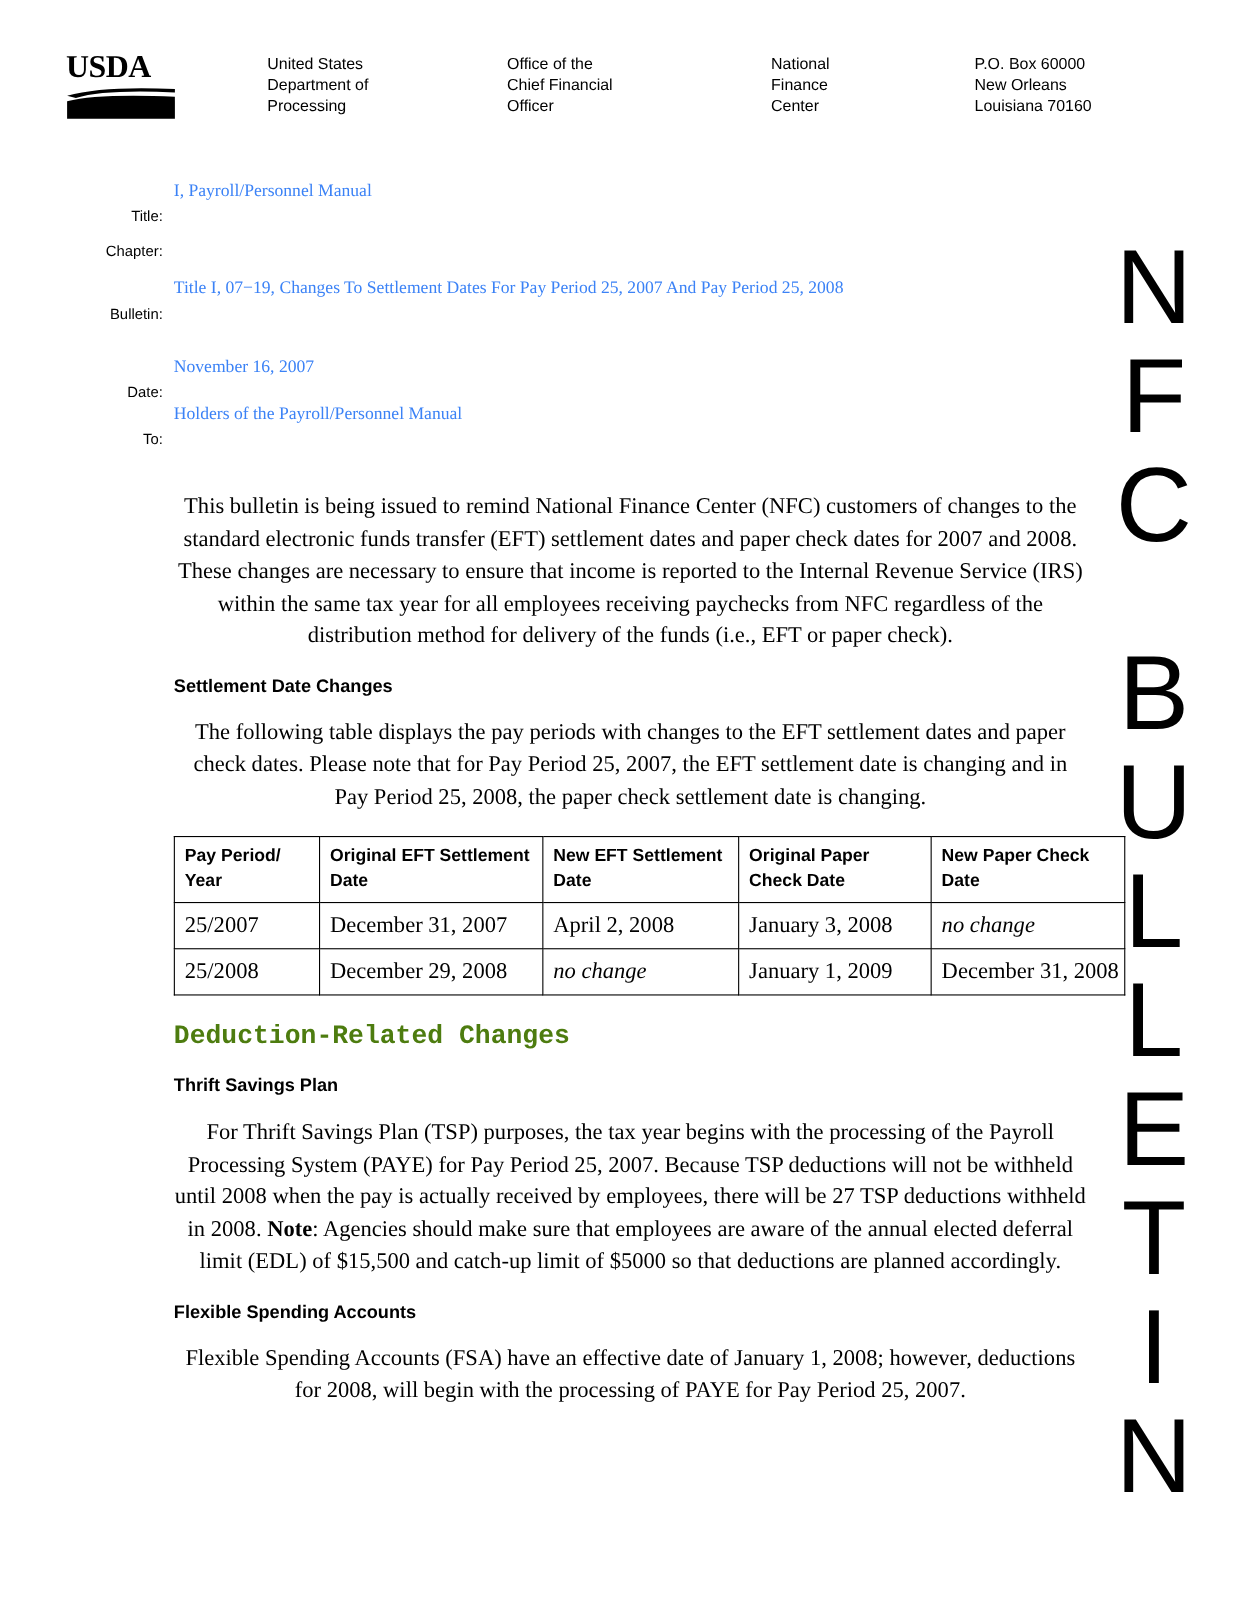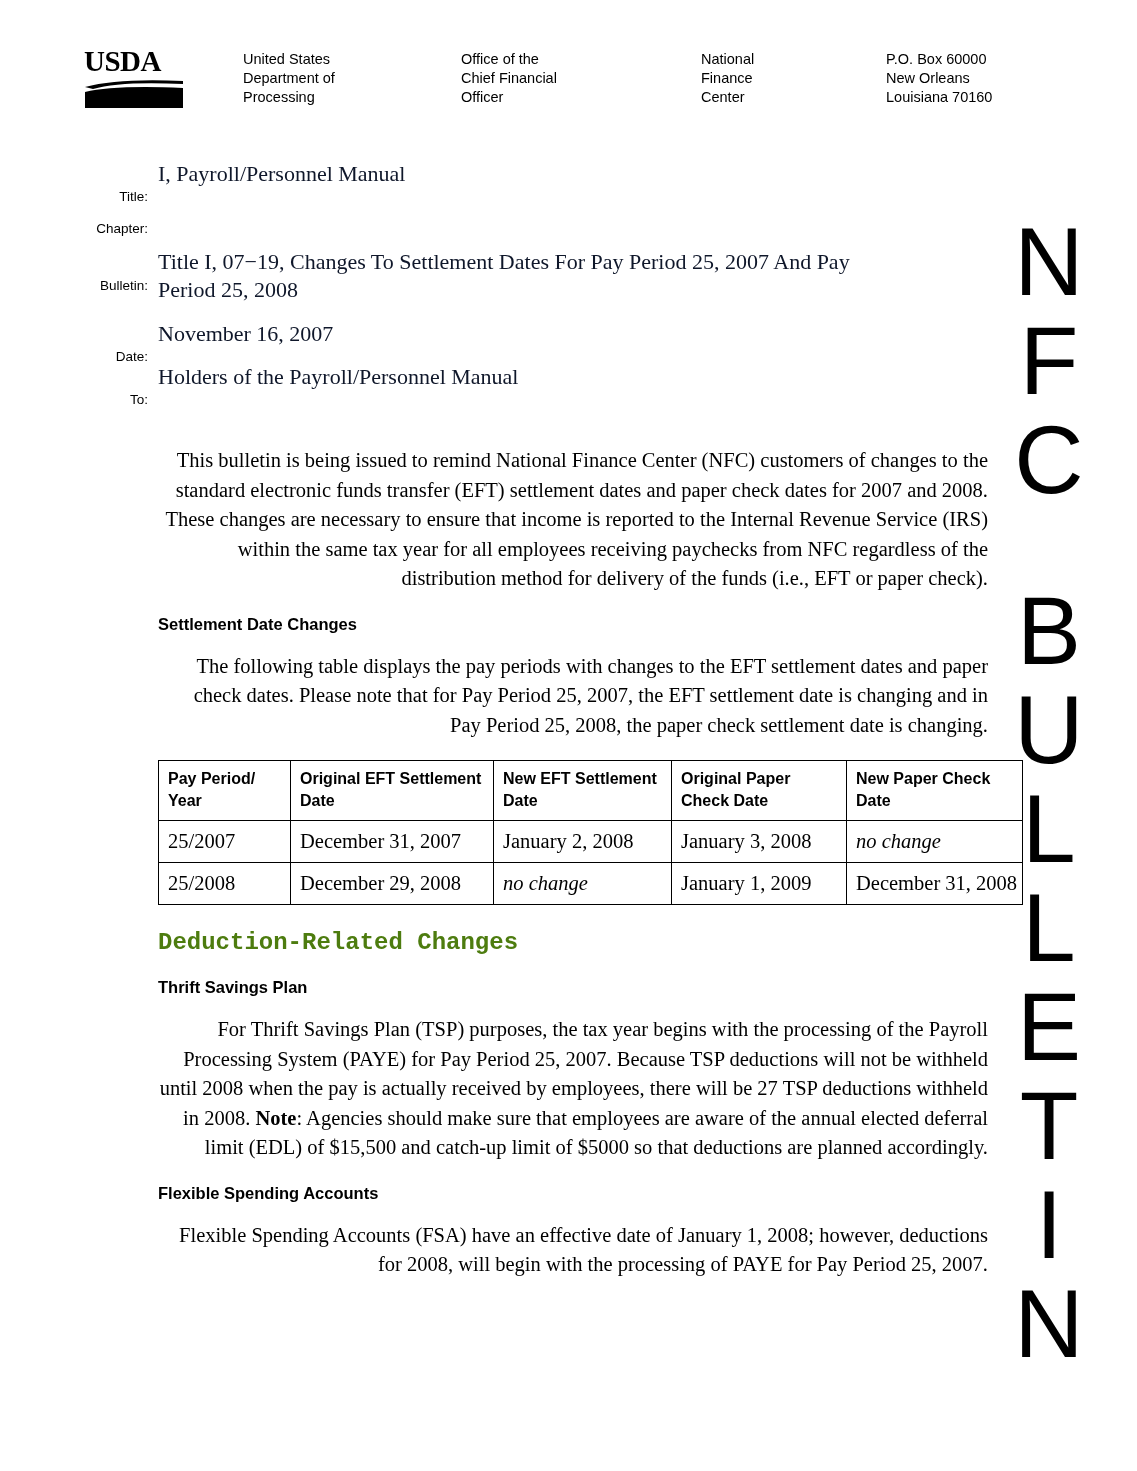--- a/index.html
+++ b/index.html
@@ -19,21 +19,21 @@
   
   #masthead {
     position: absolute;
     left: 0;
     top: 0;
     width: 1137px;
     height: 130px;
   }
   #usda-logo {
     position: absolute;
-    left: 84px;
+    left: 60px;
     top: 47px;
     width: 100px;
     height: 62px;
   }
   #usda-logo .usda-word {
     position: absolute;
     left: 0;
     top: 0;
     font-family: "Liberation Serif", serif;
     font-weight: bold;
@@ -80,23 +80,23 @@
     text-align: right;
     font-family: "Liberation Sans", sans-serif;
     font-size: 13.5px;
     line-height: 16px;
     color: #000;
     margin-top: 20px;
   }
   .meta-value {
     margin-left: 158px;
     font-family: "Liberation Serif", serif;
-    font-size: 22px;
+    font-size: 16px;
     line-height: 28px;
-    color: #0f172a;
+    color: #3b82f6;
     max-width: 740px;
   }
   #meta-title     { height: 36px; }
   #meta-title .meta-label   { top: 9px; }
   #meta-chapter   { height: 52px; }
   #meta-chapter .meta-label { top: 5px; }
   #meta-bulletin  { height: 72px; }
   #meta-bulletin .meta-label { top: 10px; }
   #meta-date      { height: 43px; }
   #meta-date .meta-label    { top: 9px; }
@@ -109,21 +109,21 @@
     left: 158px;
     top: 446px;
     width: 830px;
   }
   p.body-text {
     margin: 0 0 20px 0;
     font-family: "Liberation Serif", serif;
     font-size: 20.5px;
     line-height: 29.5px;
     color: #000;
-    text-align: right;
+    text-align: center;
   }
   p.body-text b { font-weight: bold; }
   h2.sec-head {
     margin: 0 0 22px 0;
     font-family: Liberation Mono, monospace;
     font-size: 24px;
     font-weight: bold;
     line-height: 24px;
     color: #4d7c0f;
   }
@@ -276,21 +276,21 @@
         <th>Original EFT Settlement Date</th>
         <th>New EFT Settlement Date</th>
         <th>Original Paper Check Date</th>
         <th>New Paper Check Date</th>
       </tr>
     </thead>
     <tbody>
       <tr>
         <td>25/2007</td>
         <td>December 31, 2007</td>
-        <td>January 2, 2008</td>
+        <td>April 2, 2008</td>
         <td>January 3, 2008</td>
         <td class="italic-cell">no change</td>
       </tr>
       <tr>
         <td>25/2008</td>
         <td>December 29, 2008</td>
         <td class="italic-cell">no change</td>
         <td>January 1, 2009</td>
         <td>December 31, 2008</td>
       </tr>

